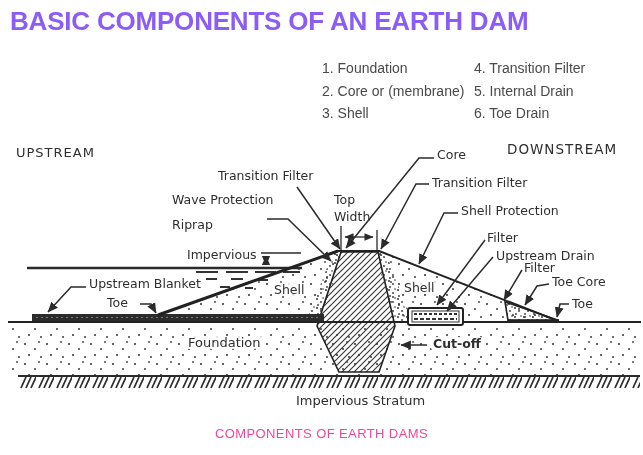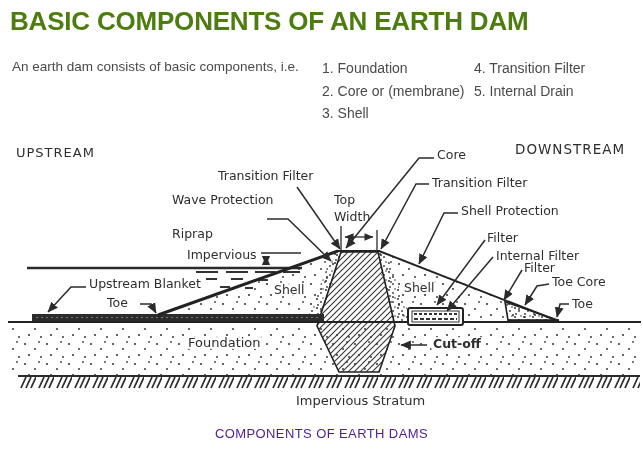--- a/index.html
+++ b/index.html
@@ -1,51 +1,51 @@
 <!DOCTYPE html>
 <html><head>
 <meta charset="utf-8">
 <style>
   html,body{margin:0;padding:0;background:#fff;}
   .page{position:relative;width:643px;height:455px;background:#fff;overflow:hidden;
         font-family:"Liberation Sans",sans-serif;}
   .title{position:absolute;left:10px;top:6px;margin:0;font-size:26px;font-weight:700;
-         color:#4d7c0f;letter-spacing:-0.2px;font-family:"Liberation Sans",sans-serif;}
+         color:#8b5cf6;letter-spacing:-0.2px;font-family:"Liberation Sans",sans-serif;}
   .intro{position:absolute;left:12px;top:59px;margin:0;font-size:13.5px;color:#4a4a4a;}
   .list-col{position:absolute;top:57px;font-size:14px;color:#4a4a4a;}
   .list-col .item{display:block;line-height:22.5px;}
   .col1{left:322px;}
   .col2{left:474px;}
   .diagram{position:absolute;left:0;top:0;width:643px;height:321px;}
   .diagram svg{position:absolute;left:0;top:140px;}
   .lbl{position:absolute;font-family:"DejaVu Sans",sans-serif;font-size:12.5px;
        color:#2e2e2e;white-space:nowrap;line-height:13px;}
   .lbl.on-texture{background:rgba(255,255,255,0.82);padding:0 2px;border-radius:2px;}
   .lbl.region{font-size:13px;letter-spacing:1px;}
   .lbl.two-line{text-align:left;white-space:normal;}
   .lbl.two-line span{display:block;}
   .caption{position:absolute;left:0;top:426px;width:643px;text-align:center;
-           font-size:13px;color:#4c1d95;letter-spacing:0.4px;}
+           font-size:13px;color:#ec4899;letter-spacing:0.4px;}
 </style>
 </head>
 <body>
 
 <div class="page">
 
   <h1 class="title">BASIC COMPONENTS OF AN EARTH DAM</h1>
-  <p class="intro">An earth dam consists of basic components, i.e.</p>
 
   <div class="list-col col1">
     <span class="item">1. Foundation</span>
     <span class="item">2. Core or (membrane)</span>
     <span class="item">3. Shell</span>
   </div>
   <div class="list-col col2">
     <span class="item">4. Transition Filter</span>
     <span class="item">5. Internal Drain</span>
+    <span class="item">6. Toe Drain</span>
   </div>
 
   <div class="diagram">
 
     <svg width="643" height="285" viewBox="0 140 643 285">
       <defs>
         <marker id="arr" viewBox="0 0 8 8" refX="7.5" refY="4" markerWidth="7" markerHeight="7" orient="auto-start-reverse">
           <path d="M0,0.6 L8,4 L0,7.4 z" fill="#2b2b2b"></path>
         </marker>
         <pattern id="hatch" width="6" height="6" patternUnits="userSpaceOnUse">
@@ -135,37 +135,37 @@
         <polyline points="522,270 504,300" marker-end="url(#arr)"></polyline>
         <polyline points="549,284 537,286 525,305" marker-end="url(#arr)"></polyline>
         <polyline points="569,304 560,304 557,317" marker-end="url(#arr)"></polyline>
         <polyline points="86,287 71,287 48,312" marker-end="url(#arr)"></polyline>
         <polyline points="140,304 151,304 156,313" marker-end="url(#arr)"></polyline>
         <polyline points="427,345 401,345" marker-end="url(#arr)"></polyline>
       </g>
     </svg>
 
     <div class="lbl region" style="left:16px;top:146px;">UPSTREAM</div>
-    <div class="lbl region" style="left:507px;top:143px;font-size:13.5px;margin-left:8px;">DOWNSTREAM</div>
+    <div class="lbl region" style="left:507px;top:143px;font-size:13.5px;">DOWNSTREAM</div>
 
     <div class="lbl" style="left:218px;top:169px;">Transition Filter</div>
     <div class="lbl two-line" style="left:172px;top:193px;width:118px;">
       <span>Wave Protection</span>
-      <span style="margin-top:21px;">Riprap</span>
+      <span style="margin-top:12px;">Riprap</span>
     </div>
     <div class="lbl" style="left:187px;top:248px;">Impervious</div>
     <div class="lbl two-line" style="left:334px;top:193px;width:52px;">
       <span>Top</span>
       <span style="margin-top:4px;">Width</span>
     </div>
     <div class="lbl" style="left:437px;top:148px;">Core</div>
     <div class="lbl" style="left:432px;top:176px;">Transition Filter</div>
     <div class="lbl" style="left:461px;top:204px;">Shell Protection</div>
     <div class="lbl" style="left:487px;top:231px;">Filter</div>
-    <div class="lbl" style="left:496px;top:249px;">Internal Filter</div>
+    <div class="lbl" style="left:496px;top:249px;">Upstream Drain</div>
     <div class="lbl" style="left:524px;top:261px;">Filter</div>
     <div class="lbl" style="left:552px;top:275px;">Toe Core</div>
     <div class="lbl" style="left:572px;top:297px;">Toe</div>
     <div class="lbl" style="left:89px;top:277px;">Upstream Blanket</div>
     <div class="lbl" style="left:107px;top:296px;">Toe</div>
     <div class="lbl on-texture" style="left:272px;top:283px;">Shell</div>
     <div class="lbl on-texture" style="left:402px;top:281px;">Shell</div>
     <div class="lbl on-texture" style="left:186px;top:336px;font-size:13px;">Foundation</div>
     <div class="lbl on-texture" style="left:431px;top:337px;font-weight:bold;">Cut-off</div>
     <div class="lbl" style="left:296px;top:394px;font-size:13px;text-align:right;">Impervious Stratum</div>

